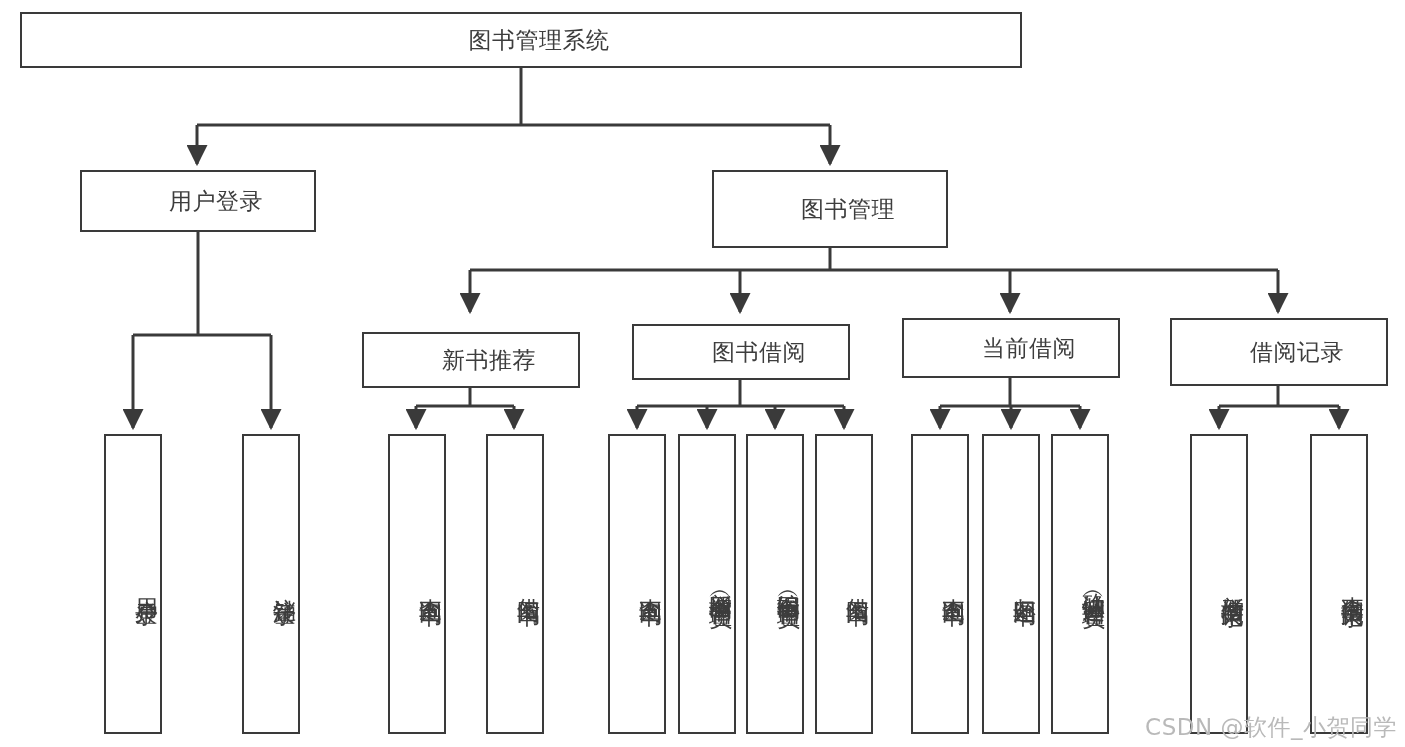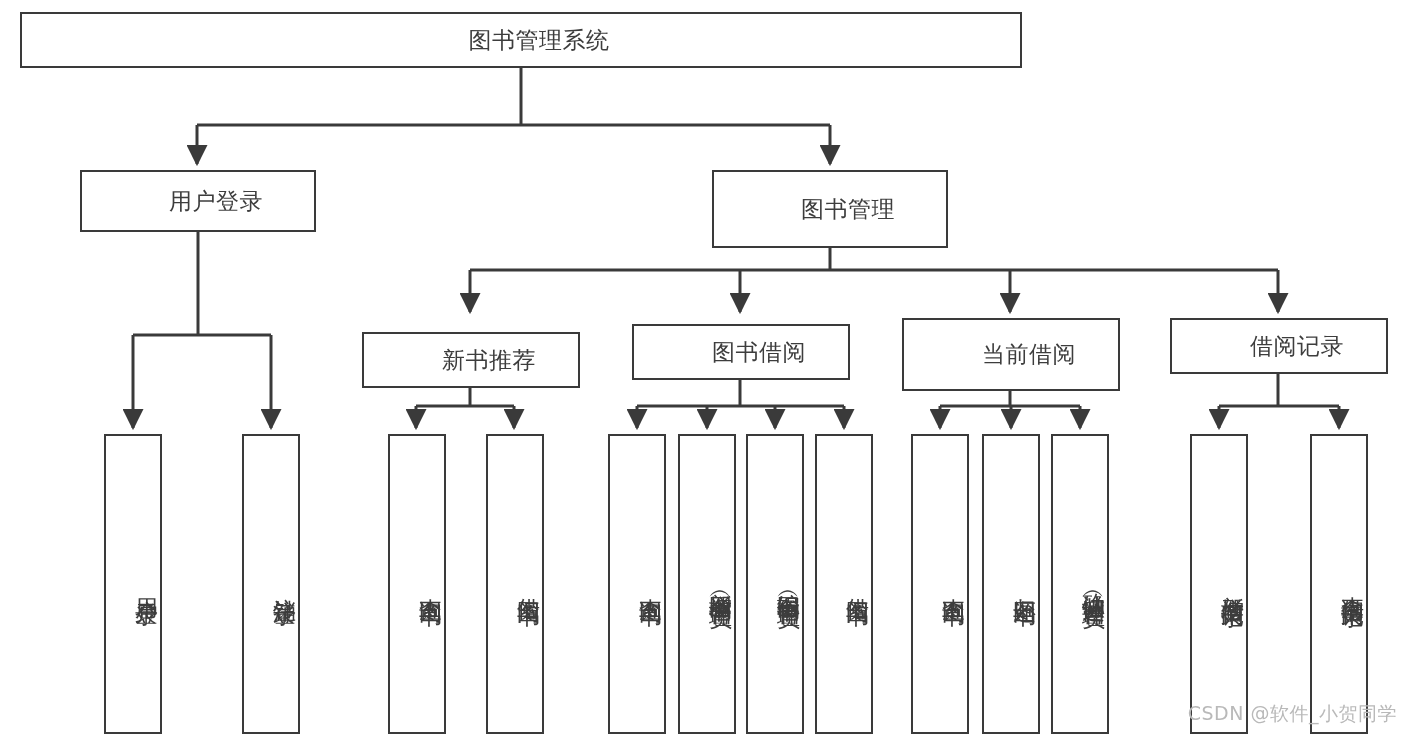--- a/index.html
+++ b/index.html
@@ -51,22 +51,22 @@
     justify-content: center;
   }
   .node.v > span {
     writing-mode: vertical-rl;
     text-orientation: upright;
     display: block;
   }
   #watermark {
     position: absolute;
     right: 8px;
-    bottom: 20px;
-    font-size: 19px;
+    bottom: 4px;
+    font-size: 23px;
     color: #b9b9b9;
     white-space: nowrap;
     letter-spacing: 0.5px;
   }
 </style>
 </head>
 <body>
 
 <div id="canvas">
 
@@ -130,24 +130,24 @@
   <div class="node h" style="left: 712px; top: 170px; width: 236px; height: 78px;">
     <span>图书管理</span>
   </div>
 
   <div class="node h" style="left: 362px; top: 318px; width: 218px; height: 56px; margin-top: 14px;">
     <span>新书推荐</span>
   </div>
   <div class="node h" style="left: 632px; top: 324px; width: 218px; height: 56px;">
     <span>图书借阅</span>
   </div>
-  <div class="node h" style="left: 902px; top: 318px; width: 218px; height: 73px;">
+  <div class="node h" style="left: 902px; top: 318px; width: 218px; height: 60px;">
     <span>当前借阅</span>
   </div>
-  <div class="node h" style="left: 1170px; top: 318px; width: 218px; height: 56px;">
+  <div class="node h" style="left: 1170px; top: 318px; width: 218px; height: 68px;">
     <span>借阅记录</span>
   </div>
 
   <div class="node v" style="left: 104px; top: 434px; width: 58px; height: 300px;">
     <span>用户登录</span>
   </div>
   <div class="node v" style="left: 242px; top: 434px; width: 58px; height: 300px;">
     <span>注销登录</span>
   </div>
   <div class="node v" style="left: 388px; top: 434px; width: 58px; height: 300px;">

